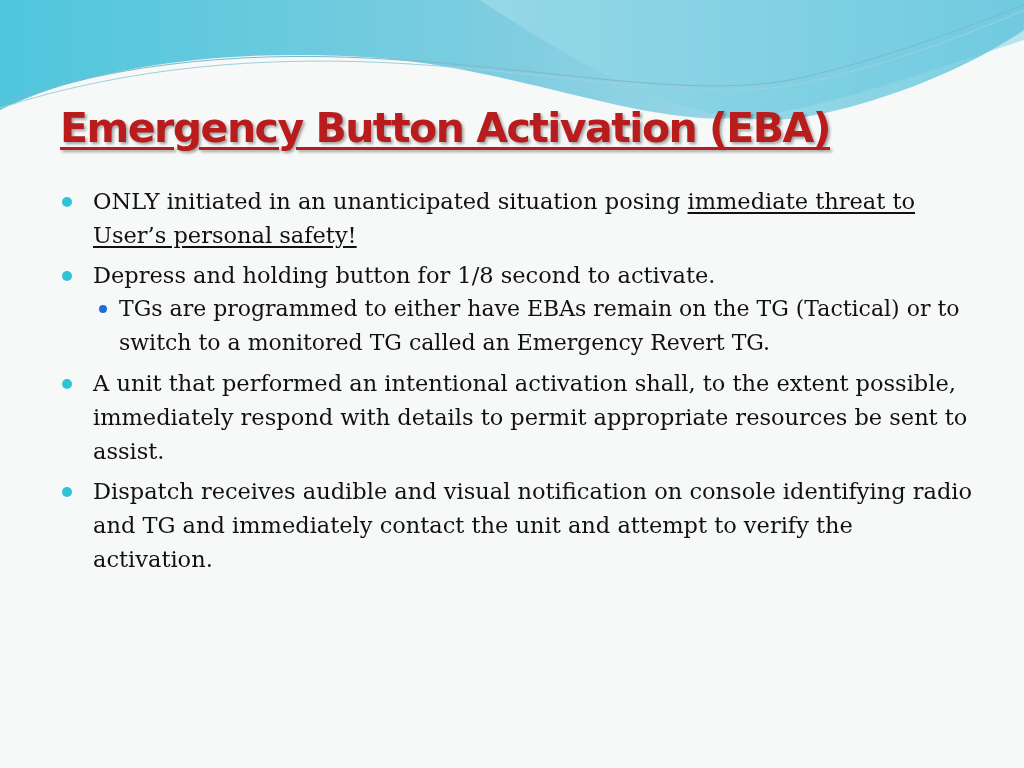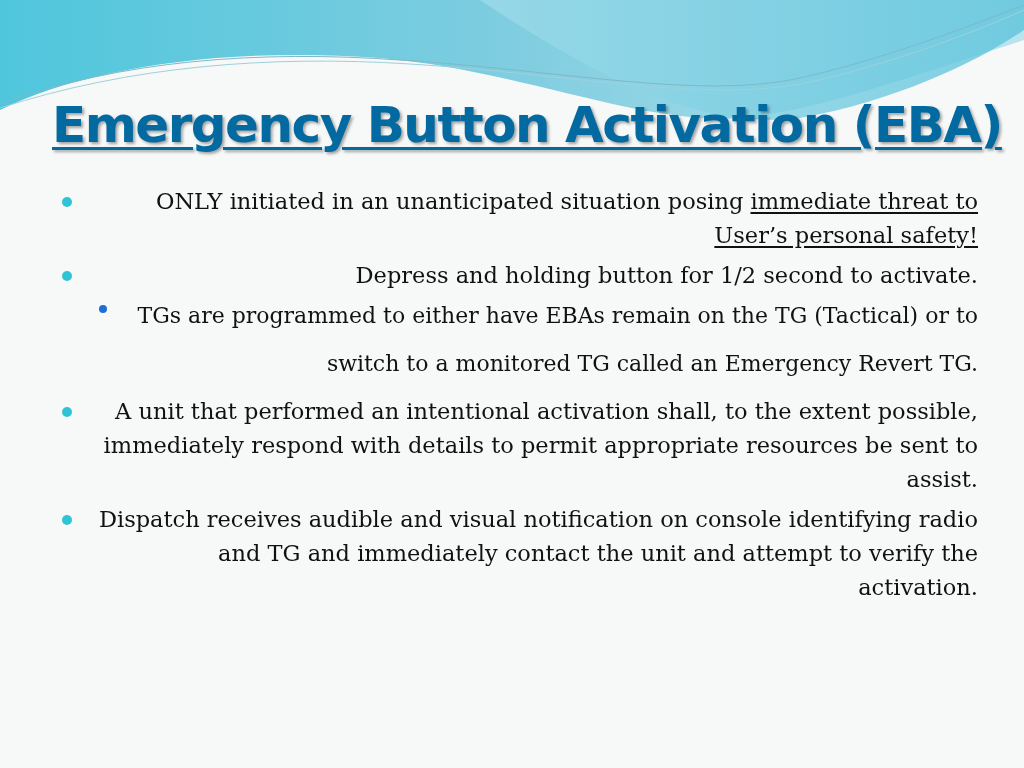--- a/index.html
+++ b/index.html
@@ -3,32 +3,32 @@
   <meta charset="utf-8">
   <style>
     html, body { margin:0; padding:0; }
     body {
       width:1024px; height:768px; overflow:hidden; position:relative;
       background:#f7f8f8;
       font-family:"DejaVu Serif", serif;
     }
     .bg { position:absolute; left:0; top:0; width:1024px; height:768px; z-index:0; }
     .title {
-      position:absolute; left:52px; top:96px; margin:0;
+      position:absolute; left:52px; top:96px; margin:8px;
       font-family:"DejaVu Sans", sans-serif; font-weight:bold;
-      font-size:50px; letter-spacing:-1.5px;
-      color:#0369a1; text-decoration:underline; text-decoration-thickness:3px;
+      font-size:41px; letter-spacing:-1.5px;
+      color:#b91c1c; text-decoration:underline; text-decoration-thickness:3px;
       text-underline-offset:5px;
       text-shadow:2px 2px 3px rgba(0,0,0,0.35);
       white-space:nowrap; z-index:2;
     }
     .body { position:absolute; left:58px; top:184px; width:920px; z-index:2; }
-    ul { list-style:none; margin:0; padding:0;text-align:right; }
+    ul { list-style:none; margin:0; padding:0; }
     li.l1 { position:relative; padding-left:35px; font-size:22.5px; line-height:34px; color:#111; margin-bottom:6px; }
-    li.l2 { position:relative; padding-left:20px; font-size:22px; line-height:48px; color:#111; margin-top:6px; }
+    li.l2 { position:relative; padding-left:20px; font-size:22px; line-height:34px; color:#111; margin-top:6px; }
     .sub { margin-left:56px; }
     .dot { position:absolute; left:4px; top:13px; width:10px; height:10px; border-radius:50%; background:#2ec4d6; }
     .dot2 { position:absolute; left:0; top:13px; width:8px; height:8px; border-radius:50%; background:#1d6fd6; }
     .u { text-decoration:underline; text-underline-offset:3px; }
   </style>
 </head>
 <body>
 
 <svg class="bg" viewBox="0 0 1024 768" xmlns="http://www.w3.org/2000/svg">
   <defs>
@@ -51,21 +51,21 @@
 <h1 class="title">Emergency Button Activation (EBA)</h1>
 
 <div class="body">
   <ul>
     <li class="l1">
       <span class="dot"></span>
       <span>ONLY initiated in an unanticipated situation posing </span><span class="u">immediate threat to User’s personal safety!</span>
     </li>
     <li class="l1">
       <span class="dot"></span>
-      <span>Depress and holding button for 1/2 second to activate.</span>
+      <span>Depress and holding button for 1/8 second to activate.</span>
     </li>
     <li class="l2 sub" style="margin-left:41px;padding-left:20px;margin-top:-6px;margin-bottom:6px;">
       <span class="dot2"></span>
       <span>TGs are programmed to either have EBAs remain on the TG (Tactical) or to switch to a monitored TG called an Emergency Revert TG.</span>
     </li>
     <li class="l1">
       <span class="dot"></span>
       <span>A unit that performed an intentional activation shall, to the extent possible, immediately respond with details to permit appropriate resources be sent to assist.</span>
     </li>
     <li class="l1">

